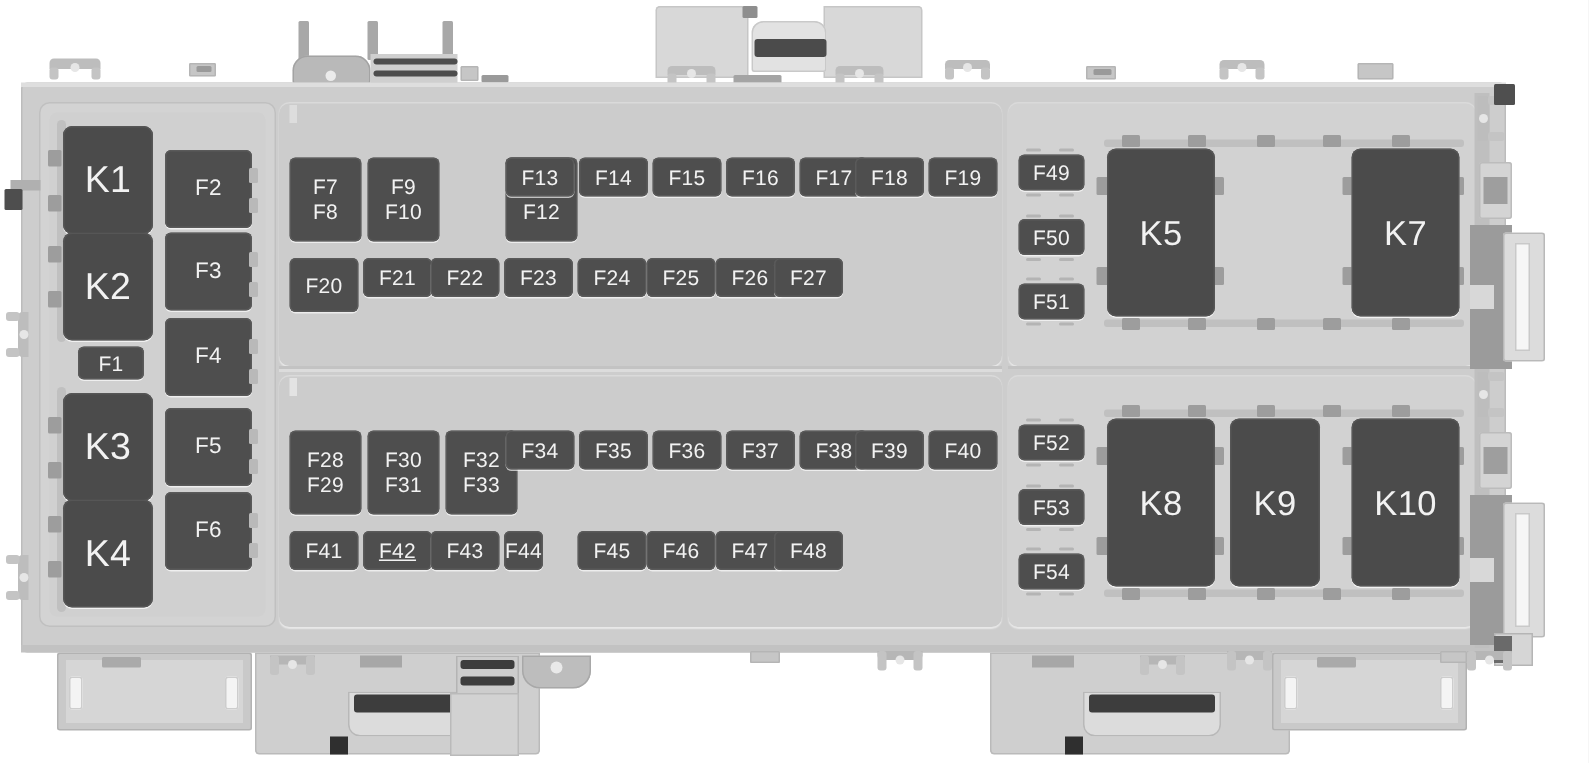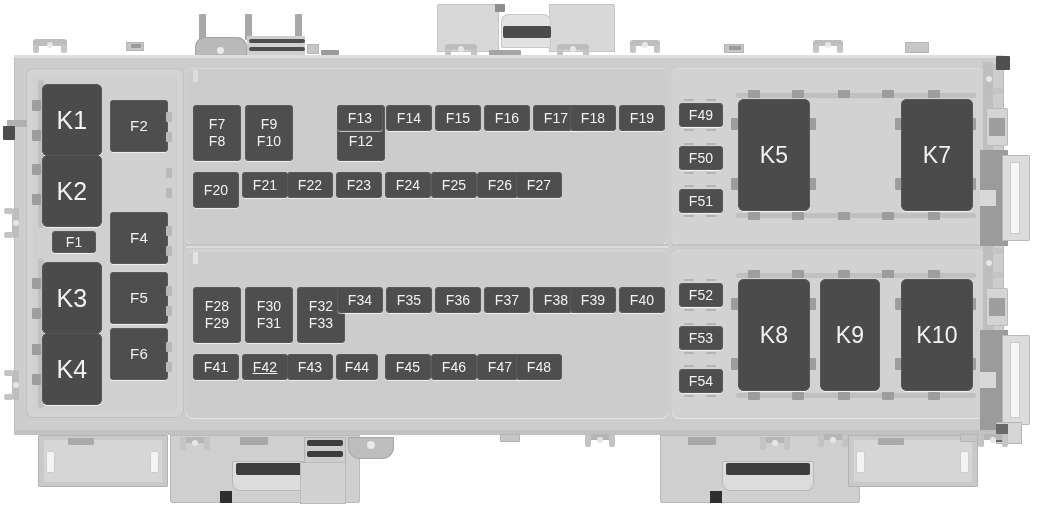--- a/index.html
+++ b/index.html
@@ -171,20 +171,21 @@
 
   <div class="abs blk relay f-xl" style="left:42px;top:155px;width:60px;height:72px;">K2</div>
 
   <div class="abs blk relay f-xl" style="left:42px;top:262px;width:60px;height:72px;">K3</div>
 
   <div class="abs blk relay f-xl" style="left:42px;top:333px;width:60px;height:72px;">K4</div>
 
   <div class="abs blk f-sm" style="left:52px;top:231px;width:44px;height:22px;">F1</div>
 
   <div class="abs blk f-md" style="left:110px;top:100px;width:58px;height:52px;">F2</div>
+  <div class="abs blk f-md" style="left:110px;top:155px;width:58px;height:52px;">F3</div>
   <div class="abs blk f-md" style="left:110px;top:212px;width:58px;height:52px;">F4</div>
   <div class="abs blk f-md" style="left:110px;top:272px;width:58px;height:52px;">F5</div>
   <div class="abs blk f-md" style="left:110px;top:328px;width:58px;height:52px;">F6</div>
 
   <div class="nub-lt" style="left:166px;top:112px;width:6px;height:10px;"></div>
   <div class="nub-lt" style="left:166px;top:132px;width:6px;height:10px;"></div>
   <div class="nub-lt" style="left:166px;top:168px;width:6px;height:10px;"></div>
   <div class="nub-lt" style="left:166px;top:188px;width:6px;height:10px;"></div>
   <div class="nub-lt" style="left:166px;top:226px;width:6px;height:10px;"></div>
   <div class="nub-lt" style="left:166px;top:246px;width:6px;height:10px;"></div>
@@ -247,21 +248,21 @@
   <div class="abs blk f-sm" style="left:386px;top:287px;width:46px;height:26px;">F35</div>
   <div class="abs blk f-sm" style="left:435px;top:287px;width:46px;height:26px;">F36</div>
   <div class="abs blk f-sm" style="left:484px;top:287px;width:46px;height:26px;">F37</div>
   <div class="abs blk f-sm" style="left:533px;top:287px;width:46px;height:26px;">F38</div>
   <div class="abs blk f-sm" style="left:570px;top:287px;width:46px;height:26px;">F39</div>
   <div class="abs blk f-sm" style="left:619px;top:287px;width:46px;height:26px;">F40</div>
 
   <div class="abs blk f-sm" style="left:193px;top:354px;width:46px;height:26px;">F41</div>
   <div class="abs blk f-sm" style="left:242px;top:354px;width:46px;height:26px;text-decoration:underline;">F42</div>
   <div class="abs blk f-sm" style="left:287px;top:354px;width:46px;height:26px;">F43</div>
-  <div class="abs blk f-sm" style="left:336px;top:354px;width:42px;height:26px;">F44</div>
+  <div class="abs blk f-sm" style="left:336px;top:354px;width:26px;height:26px;">F44</div>
   <div class="abs blk f-sm" style="left:385px;top:354px;width:46px;height:26px;">F45</div>
   <div class="abs blk f-sm" style="left:431px;top:354px;width:46px;height:26px;">F46</div>
   <div class="abs blk f-sm" style="left:477px;top:354px;width:46px;height:26px;">F47</div>
   <div class="abs blk f-sm" style="left:516px;top:354px;width:46px;height:26px;">F48</div>
 
   <div class="abs tray" style="left:672px;top:68px;width:312px;height:176px;background:#d2d2d2;"></div>
   <div class="abs tray" style="left:672px;top:250px;width:312px;height:168px;background:#d2d2d2;"></div>
   <div class="abs divider" style="left:672px;top:244px;width:312px;height:2px;background:#c3c3c3;"></div>
 
   <div class="tick" style="left:684px;top:99px;width:10px;"></div>

